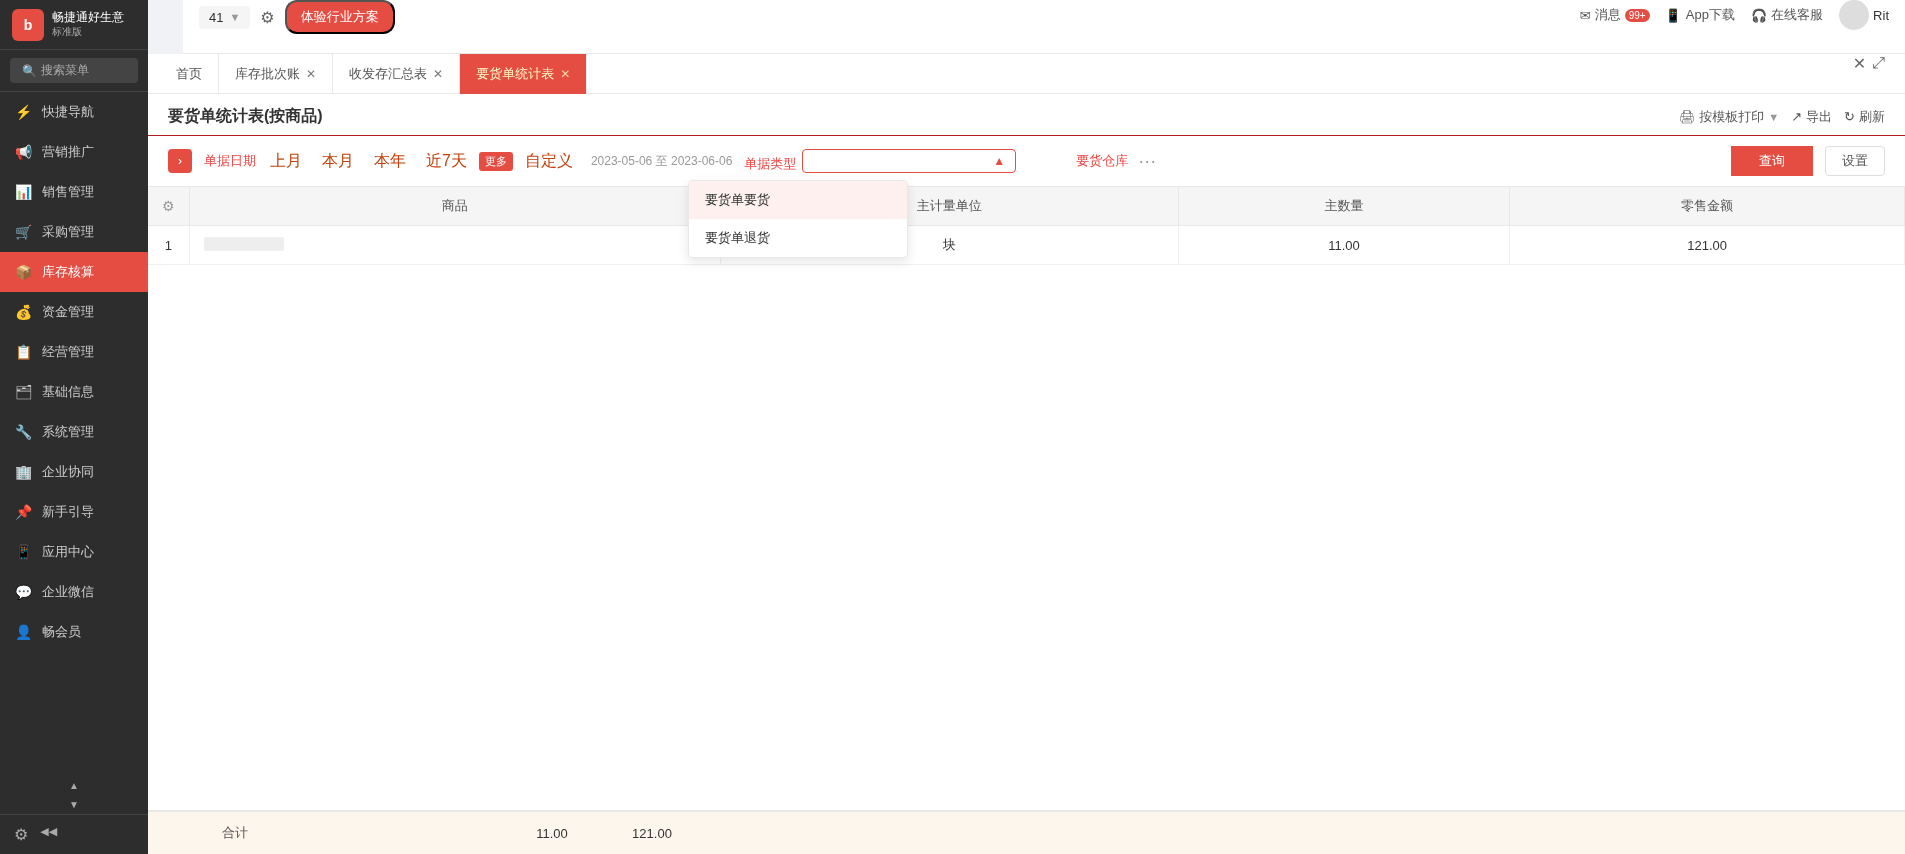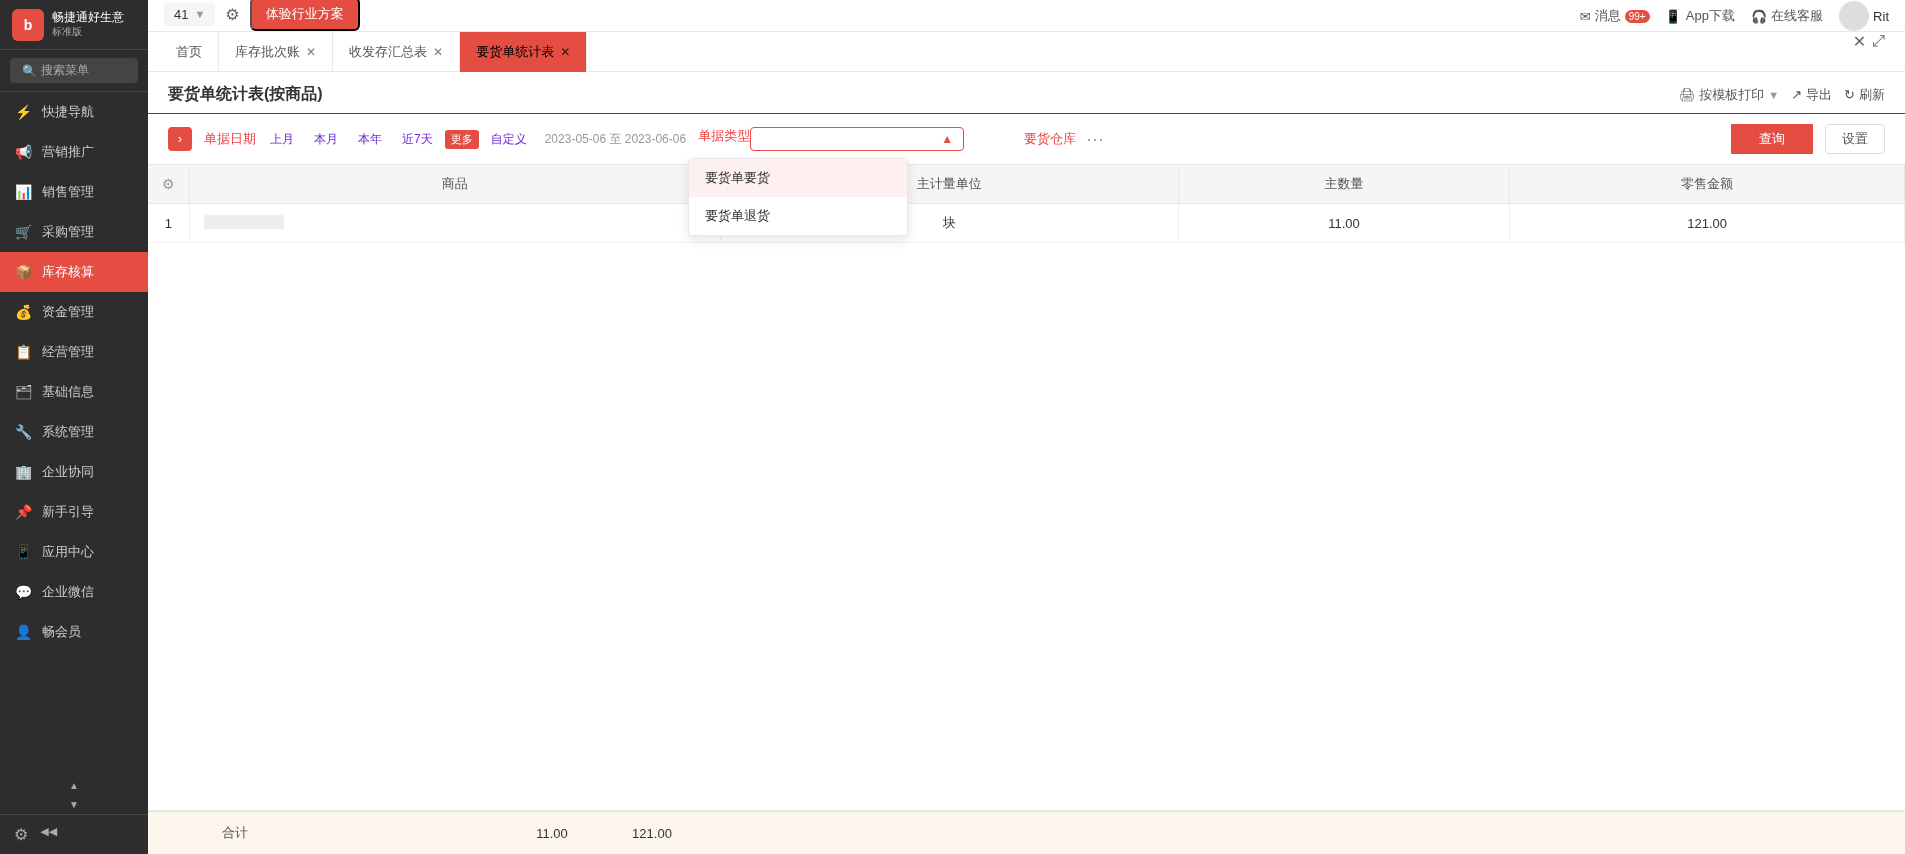--- a/index.html
+++ b/index.html
@@ -95,48 +95,49 @@
     .main {
       flex: 1;
       display: flex;
       flex-direction: column;
       height: 100%;
       overflow: hidden;
     }
 
     
     .topbar {
-      height: 32px;
+      height: 54px;
       background: #fff;
       border-bottom: 1px solid #e8e8e8;
       display: flex;
-      align-items: flex-end;
+      align-items: flex-start;
       padding: 0 16px;
       justify-content: space-between;
       flex-shrink: 0;
+      margin-left: 35px;
     }
     .topbar-left { display: flex; align-items: center; gap: 10px; }
     .topbar-store {
       display: flex;
       align-items: center;
       gap: 6px;
       background: #f5f5f5;
       padding: 4px 10px;
       border-radius: 4px;
       cursor: pointer;
       font-size: 13px;
       color: #333;
     }
     .topbar-store .chevron { color: #999; font-size: 11px; }
     .topbar-gear { color: #666; font-size: 16px; cursor: pointer; }
     .topbar-trial {
       background: #e54d42;
       color: #fff;
       padding: 6px 14px;
-      border-radius: 6px;
+      border-radius: 12px;
       font-size: 13px;
       cursor: pointer;
     }
     .topbar-right { display: flex; align-items: center; gap: 16px; }
     .topbar-right-item {
       display: flex;
       align-items: center;
       gap: 4px;
       color: #555;
       font-size: 13px;
@@ -176,21 +177,21 @@
       align-items: center;
       cursor: pointer;
       font-size: 13px;
       color: #555;
       border-right: 1px solid #e8e8e8;
       gap: 6px;
       white-space: nowrap;
     }
     .tab.active {
       background: #e54d42;
-      color: #000000;
+      color: #fef9c3;
     }
     .tab .close-btn { font-size: 12px; opacity: 0.8; }
     .tab-home { font-weight: 500; }
     .tabs-actions { margin-left: auto; display: flex; gap: 6px; font-size: 16px; color: #666; padding-right: 8px; }
 
     
     .page-content {
       flex: 1;
       overflow: hidden;
       display: flex;
@@ -243,31 +244,31 @@
       cursor: pointer;
       font-size: 12px;
     }
     .filter-group { display: flex; align-items: center; gap: 6px; font-size: 13px; color: #555; }
     .filter-label { color: #ef4444; }
     .date-shortcuts { display: flex; gap: 4px; align-items: center; }
     .date-btn {
       padding: 2px 8px;
       border-radius: 3px;
       cursor: pointer;
-      font-size: 12px;
-      color: #6d28d9;
+      font-size: 16px;
+      color: #c2410c;
     }
     .date-btn.more {
       background: #e54d42;
       color: #fff;
       padding: 2px 6px;
       font-size: 11px;
     }
     .date-range-text { font-size: 12px; color: #999; margin-left: 4px; }
-    .filter-type-group { display: flex; align-items: flex-start; }
+    .filter-type-group { display: flex; align-items: flex-end; gap: 6px; }
     .filter-select {
       border: 1px solid #e54d42;
       border-radius: 4px;
       padding: 4px 10px;
       min-width: 200px;
       font-size: 13px;
       display: flex;
       align-items: center;
       justify-content: space-between;
       background: #fff;

